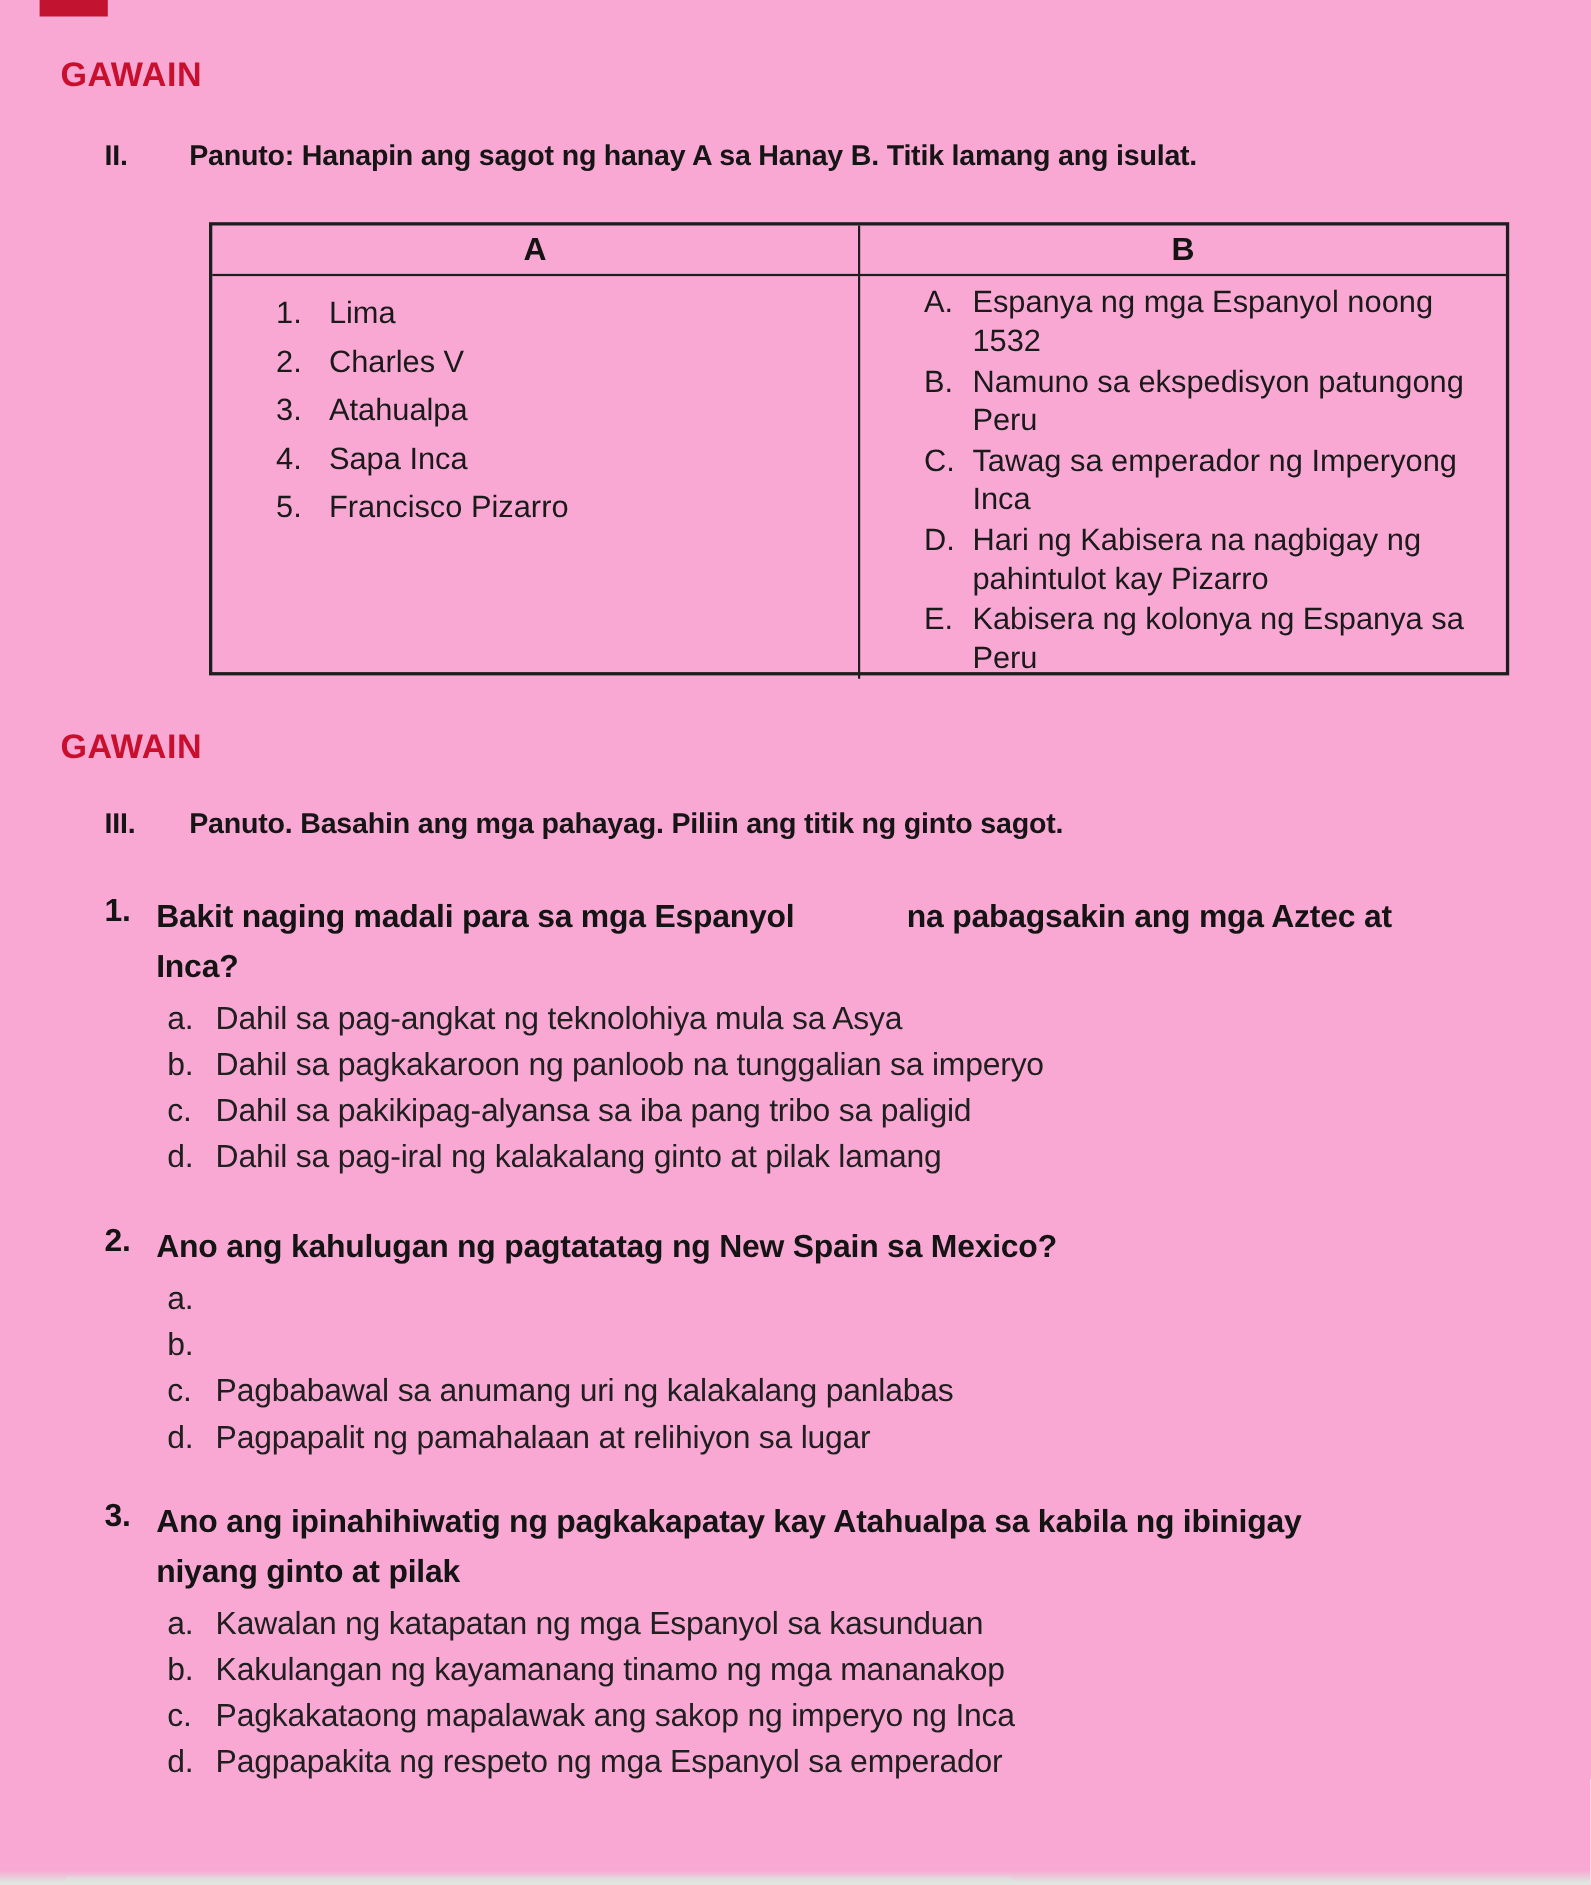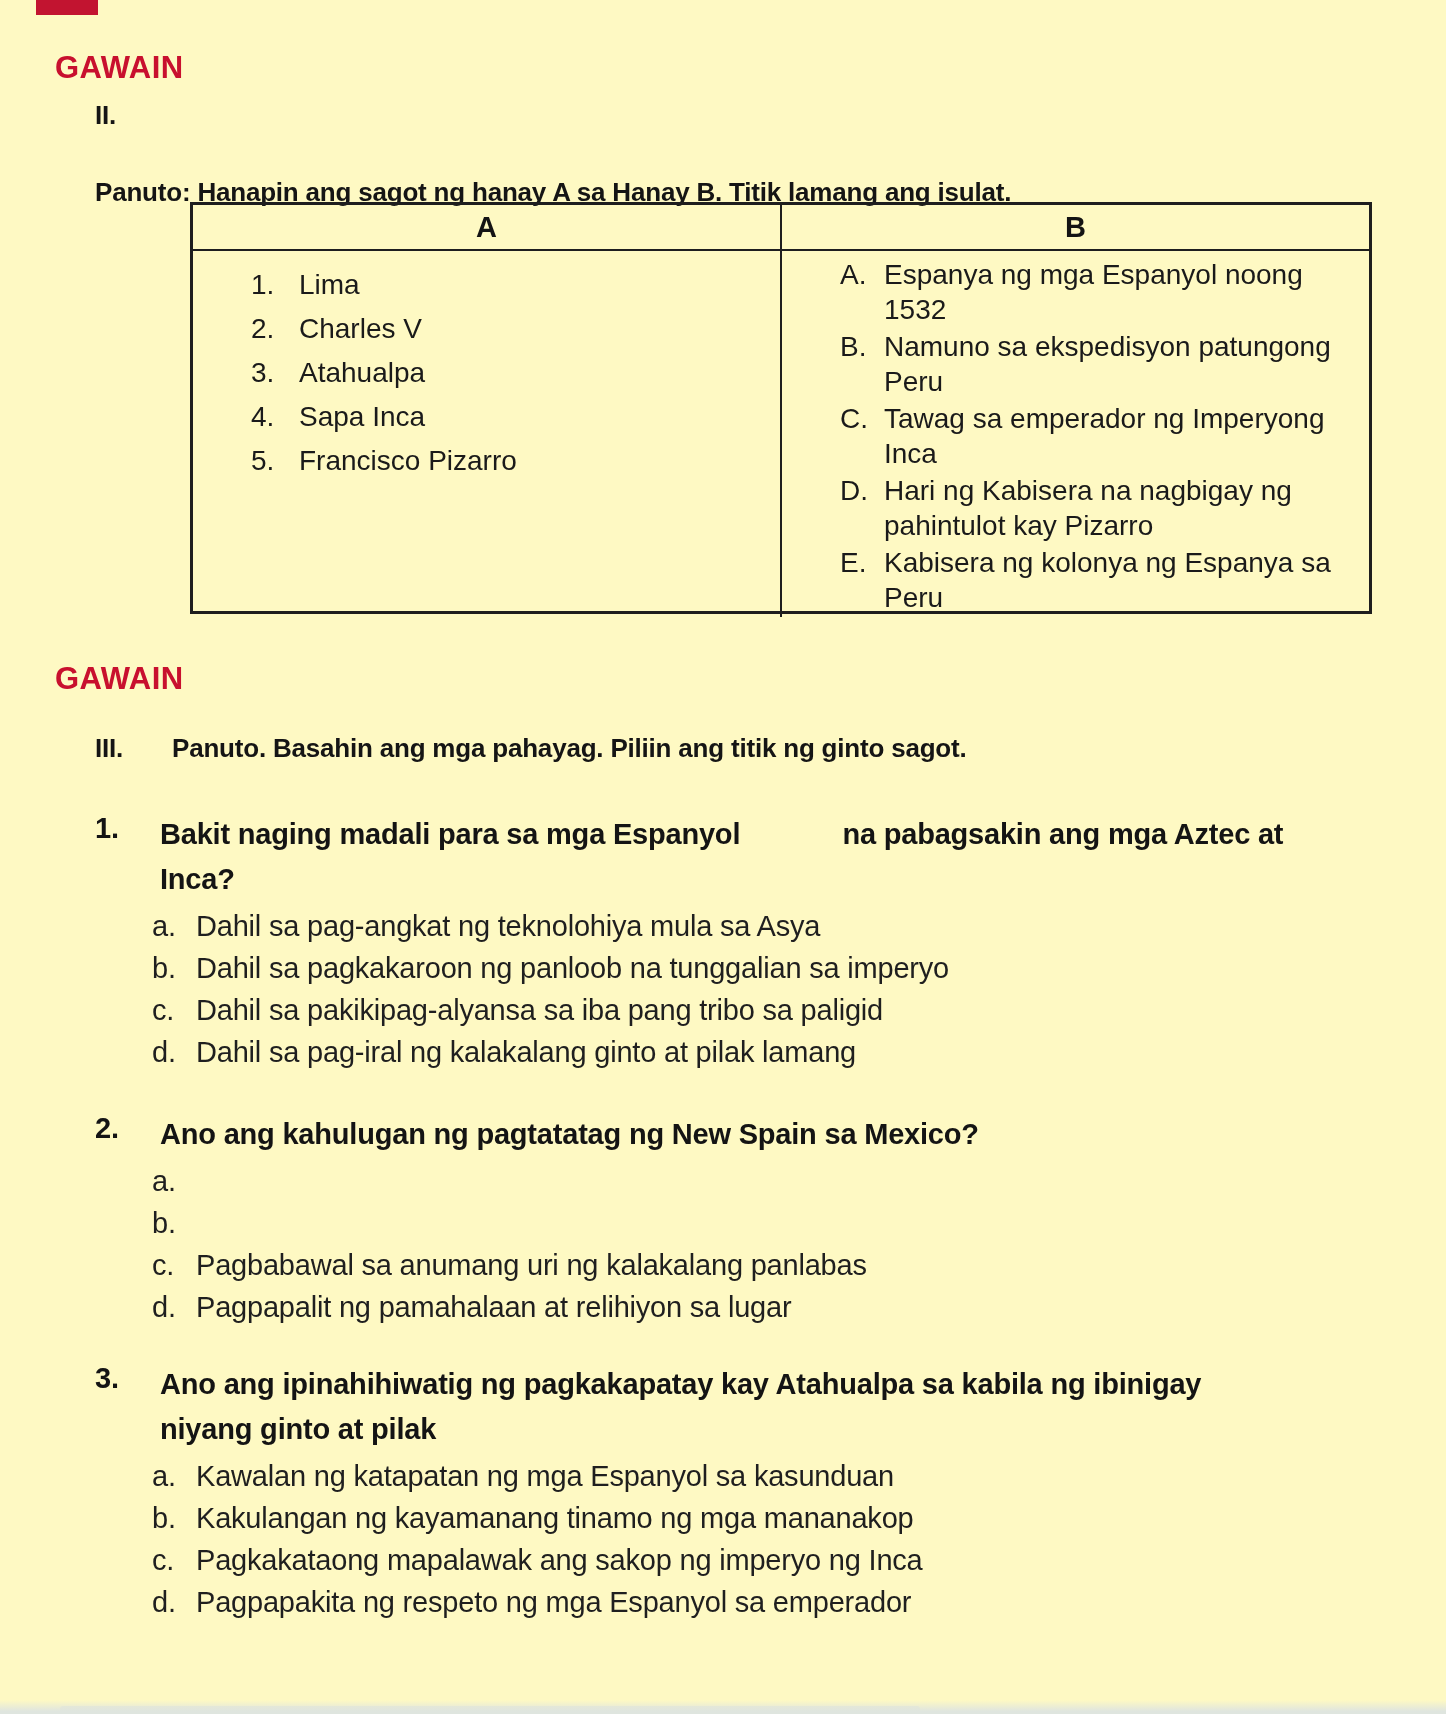--- a/index.html
+++ b/index.html
@@ -1,40 +1,40 @@
 <!DOCTYPE html>
 <html><head>
 <meta charset="utf-8">
 <style>
   html,body{margin:0;padding:0;background:#ffffff;}
   .page{
     position:relative;
     width:1446px;height:1714px;
-    background:#fef9c3;
+    background:#f9a8d4;
     font-family:"Liberation Sans","DejaVu Sans",sans-serif;
     color:#1a1a1a;
     overflow:hidden;
   }
   .red-chip{
     position:absolute;left:36px;top:0;width:62px;height:15px;
     background:#c21430;
   }
   .gawain{
     position:absolute;left:55px;
     font-size:31px;font-weight:800;letter-spacing:.5px;
     color:#c8102e;
   }
   .gawain.first{top:50px;}
   .gawain.second{top:661px;}
   .instr{
     position:absolute;left:95px;display:flex;
     font-size:26px;font-weight:bold;letter-spacing:-.2px;
     color:#151515;
   }
-  .instr.two{top:100px;flex-direction:column;}
+  .instr.two{top:126px;}
   .instr.three{top:733px;}
   .instr .numeral{width:77px;flex:0 0 77px;}
   
   .match-table{
     position:absolute;left:190px;top:202px;width:1182px;height:412px;
     border:3px solid #1e1e1e;
     box-sizing:border-box;
     display:grid;
     grid-template-columns:587px 1fr;
     grid-template-rows:46px auto;
@@ -52,21 +52,21 @@
   .row-a .num{width:48px;flex:0 0 48px;}
   .row-b{display:flex;line-height:35px;margin-bottom:2px;}
   .row-b .letter{width:44px;flex:0 0 44px;}
   
   .q{position:absolute;left:95px;width:1320px;}
   .q1{top:812px;}
   .q2{top:1112px;}
   .q3{top:1362px;}
   .q-head{display:flex;font-weight:bold;font-size:29px;letter-spacing:-.2px;color:#141414;}
   .q-head .q-num{width:47px;flex:0 0 47px;}
-  .q-line{line-height:45px;white-space:pre-wrap;margin-left:18px;}
+  .q-line{line-height:45px;white-space:pre-wrap;}
   .opts{margin-top:3px;padding-left:57px;font-size:29px;color:#1f1f1f;letter-spacing:-.2px;}
   .opt{display:flex;line-height:42px;}
   .opt .letter{width:44px;flex:0 0 44px;}
   
   .bottom-band{
     position:absolute;left:0;bottom:0;width:1446px;height:14px;
     background:linear-gradient(to bottom,rgba(223,229,223,0),#dfe5df 80%);
   }
   .bottom-smudge{
     position:absolute;left:60px;bottom:0;width:860px;height:8px;

